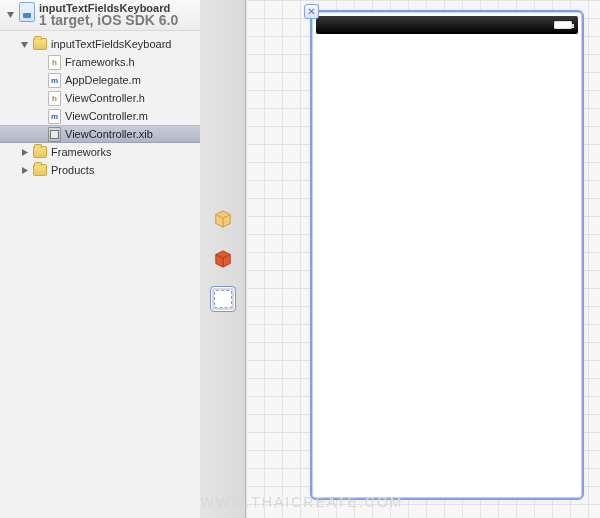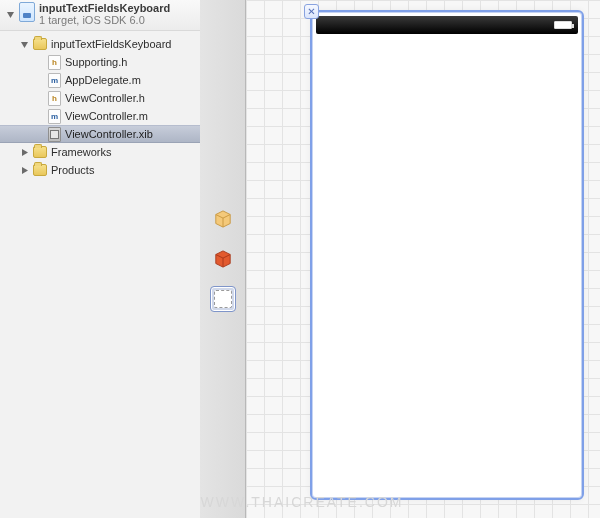--- a/index.html
+++ b/index.html
@@ -21,21 +21,21 @@
   .disclosure { width: 9px; height: 9px; flex: 0 0 9px; margin-top: 3px; }
   .disclosure.down { color:#6b6b6b; }
   .proj-icon {
     width: 16px; height: 20px; flex: 0 0 16px;
     background: linear-gradient(#eaf4ff,#cfe6ff);
     border: 1px solid #7fa9d8; border-radius: 2px; position: relative;
   }
   .proj-icon::after { content:""; position:absolute; left:3px; top:10px; width:8px; height:5px;
     background:#4f83c7; border-radius:1px; }
   .proj-title { font-size: 11px; font-weight: bold; color:#3a3a3a; line-height:13px; }
-  .proj-sub   { font-size: 11px; color:#7a7a7a; line-height:11px; }
+  .proj-sub   { font-size: 14px; color:#7a7a7a; line-height:11px;font-weight:bold; }
 
   .tree { padding: 4px 0; font-size: 11px; color:#2d2d2d; }
   .row {
     display: flex; align-items: center; gap: 4px;
     height: 18px; padding: 0 4px 0 6px;
     white-space: nowrap;
   }
   .row .spacer { display:inline-block; }
   .row.selected {
     background: linear-gradient(#c7cdda, #aeb6c6);
@@ -148,21 +148,21 @@
             <path d="M1 2 L8 2 L4.5 8 Z" fill="#6b6b6b"></path>
           </svg>
       </span>
       <span class="folder-icon"></span>
       <span>inputTextFieldsKeyboard</span>
     </div>
 
     <div class="row">
       <span class="spacer" style="width:38px"></span>
       <span class="file-icon h">h</span>
-      <span>Supporting.h</span>
+      <span>Frameworks.h</span>
     </div>
     <div class="row">
       <span class="spacer" style="width:38px"></span>
       <span class="file-icon m">m</span>
       <span>AppDelegate.m</span>
     </div>
     <div class="row">
       <span class="spacer" style="width:38px"></span>
       <span class="file-icon h">h</span>
       <span>ViewController.h</span>

